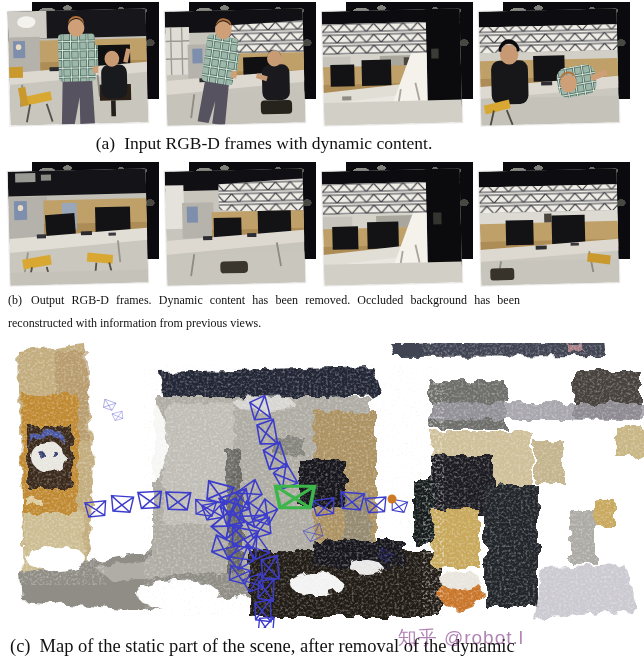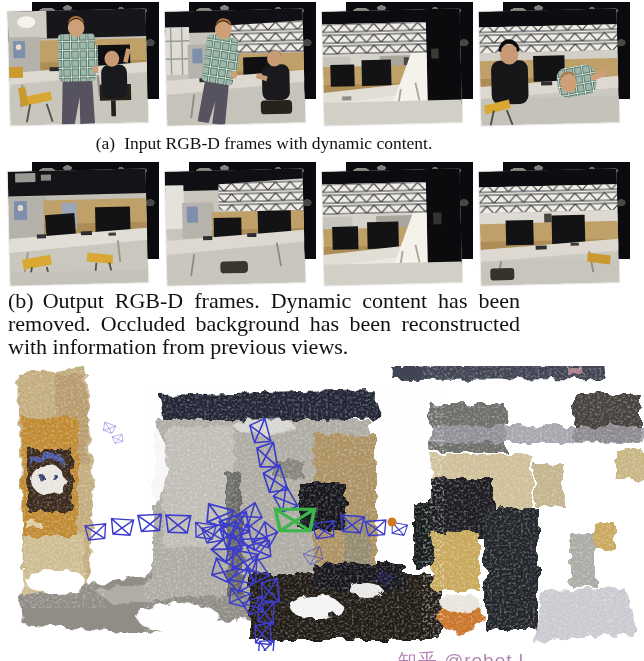--- a/index.html
+++ b/index.html
@@ -16,21 +16,21 @@
     radial-gradient(ellipse 9px 5px at 28% 6%, #8d8d87 49%, transparent 51%),
     radial-gradient(ellipse 7px 5px at 88% 9%, #6f6f68 49%, transparent 51%),
     radial-gradient(ellipse 9px 7px at 93% 42%, #4f4f49 49%, transparent 51%),
     radial-gradient(ellipse 6px 4px at 70% 7%, #7d7d76 49%, transparent 51%);}
   .photo{position:absolute;left:3px;top:10px;width:138px;height:114px;transform:rotate(-1.4deg);box-shadow:0 0 0 1px rgba(0,0,0,.08);}
 
   
   .cap{margin:0;line-height:24px;}
   .cap .lbl{margin-right:9px;}
   .cap-a{height:29px;text-align:center;font-size:17.5px;padding-top:4px;}
-  .cap-b{font-size:22px;text-align:justify;padding:2px 8px 4px 8px;line-height:23px;}
+  .cap-b{font-size:12px;text-align:justify;padding:2px 8px 4px 8px;line-height:23px;}
   .cap-c{position:relative;font-size:18.5px;padding:2px 6px 0 10px;}
   .watermark{position:absolute;right:4px;top:-6px;font-family:"Liberation Sans",sans-serif;
     font-size:19px;color:#701a75;opacity:.55;letter-spacing:1px;white-space:nowrap;}
 
   
   .map-wrap{padding:4px 0 0 14px;height:289px;}
   .fru{stroke:var(--blue,#3c3ccc);fill:none;stroke-width:1.7px;}
   .fru-faint{stroke:var(--blue,#3c3ccc);fill:none;stroke-width:1.2px;opacity:.65;}
   .grn{stroke:var(--green,#3cb54a);fill:none;stroke-width:2.4px;}
   svg{display:block;}

